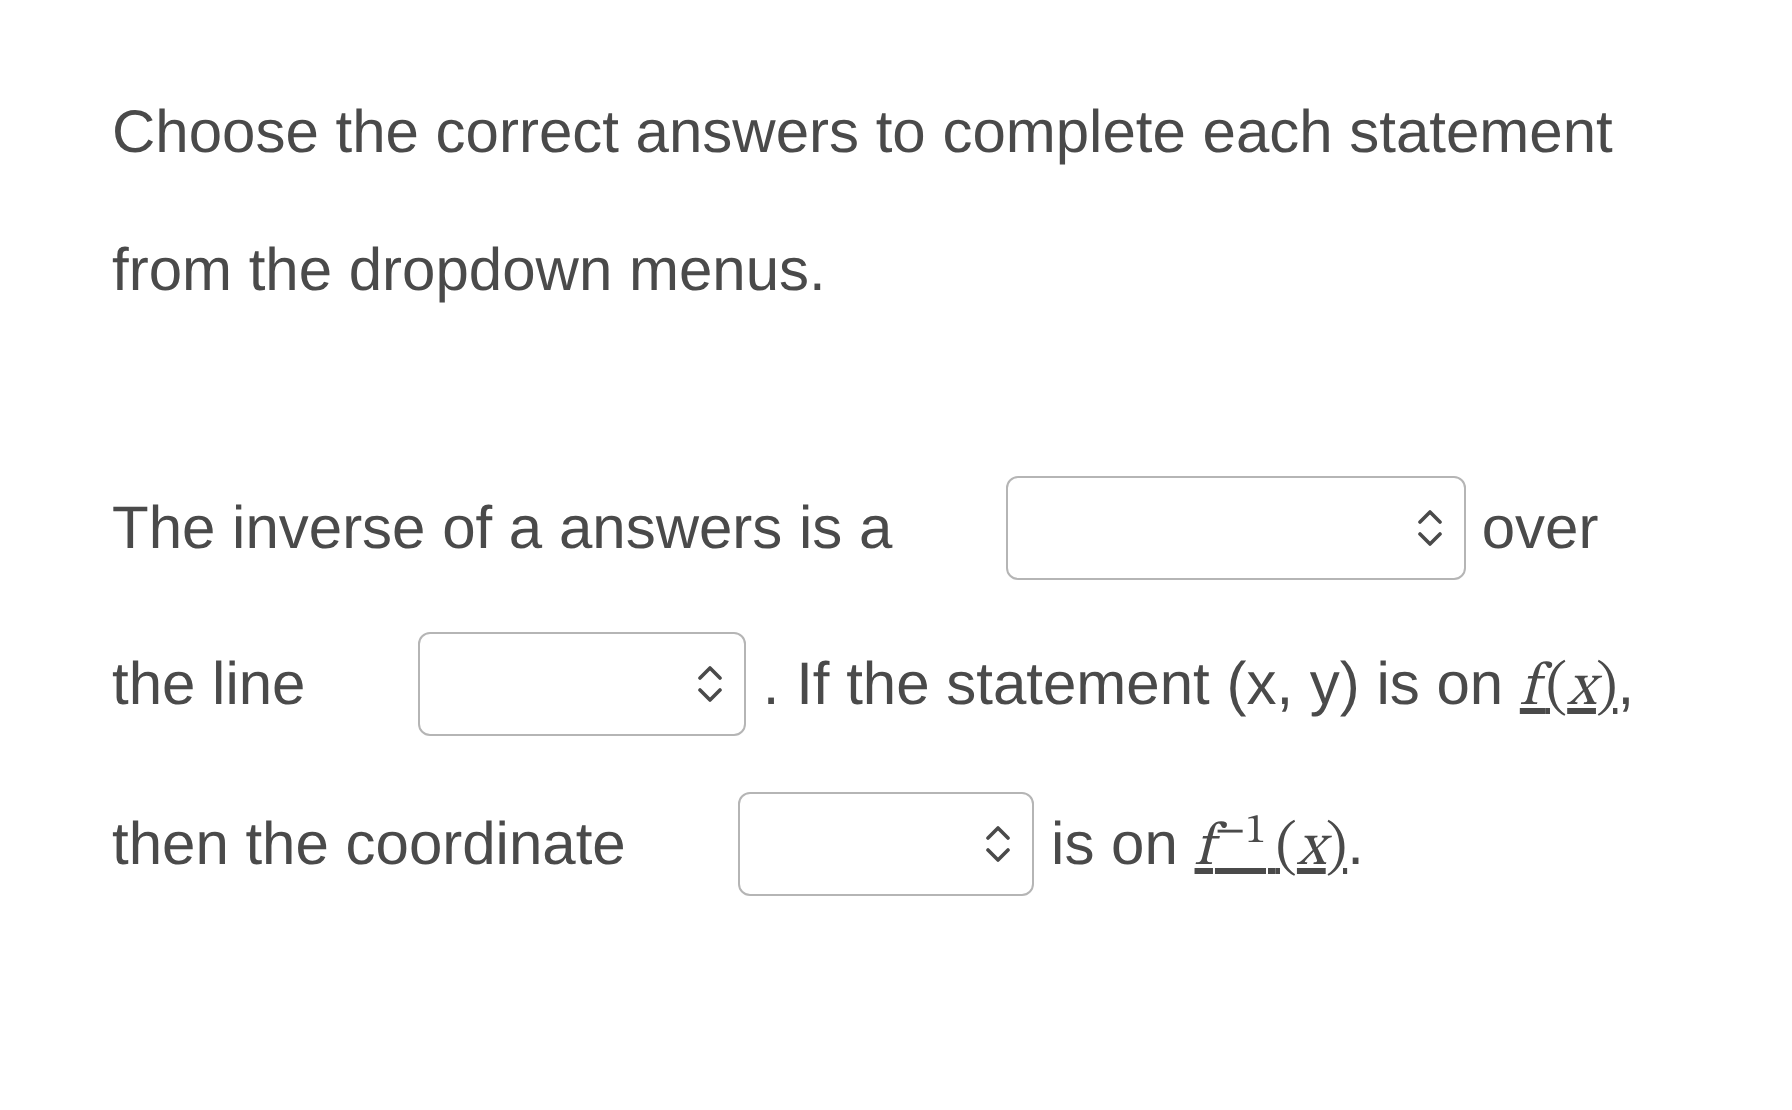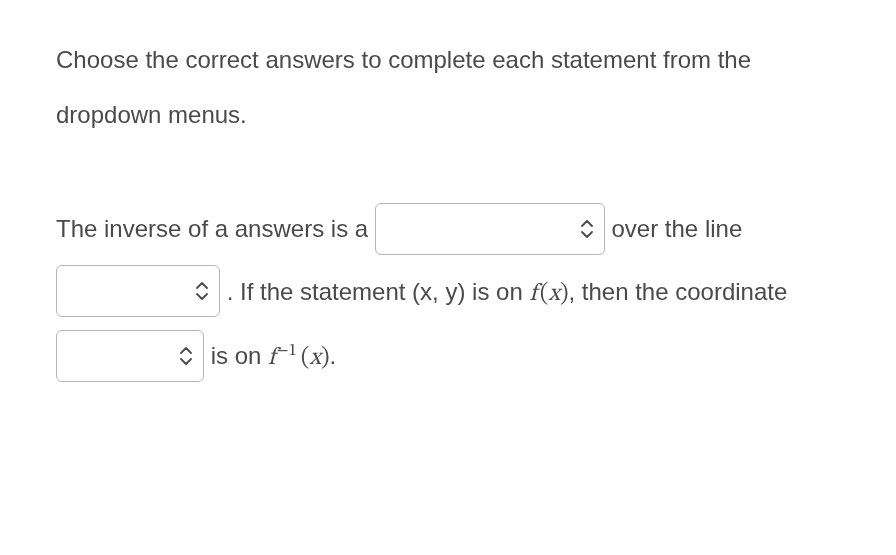--- a/index.html
+++ b/index.html
@@ -7,21 +7,21 @@
     margin: 0;
     padding: 0;
     font-family: Arial, Helvetica, sans-serif;
     background: #fff;
     color: #4a4a4a;
     width: 896px;
     height: 555px;
   }
   .container {
     padding: 32px 56px;
-    font-size: 24px;
+    font-size: 30px;
     line-height: 1.5;
   }
   .intro {
     margin-bottom: 56px;
     line-height: 2.3;
   }
   .statement {
     line-height: 2.6;
   }
   .dropdown {
@@ -44,30 +44,31 @@
   .chev {
     display: inline-flex;
     flex-direction: column;
     align-items: center;
     gap: 2px;
   }
   .chev svg { display: block; }
   .math {
     font-family: "Cambria Math", "STIX Two Math", "Latin Modern Math", Georgia, serif;
     font-style: italic;
+    text-decoration: underline;
   }
   .math .paren { font-style: normal; }
   .math sup {
     font-size: 0.7em;
     font-style: normal;
     vertical-align: super;
     margin-left: 1px;
     margin-right: 1px;
   }
-  .nowrap { white-space: nowrap; }
+  .nowrap { white-space: nowrap; margin-left: 48px; }
 </style>
 </head>
 <body>
 
 <div class="container">
   <div class="intro">Choose the correct answers to complete each statement from the dropdown menus.</div>
 
   <div class="statement">
     <span>The inverse of a answers is a </span>
     <span class="nowrap">

